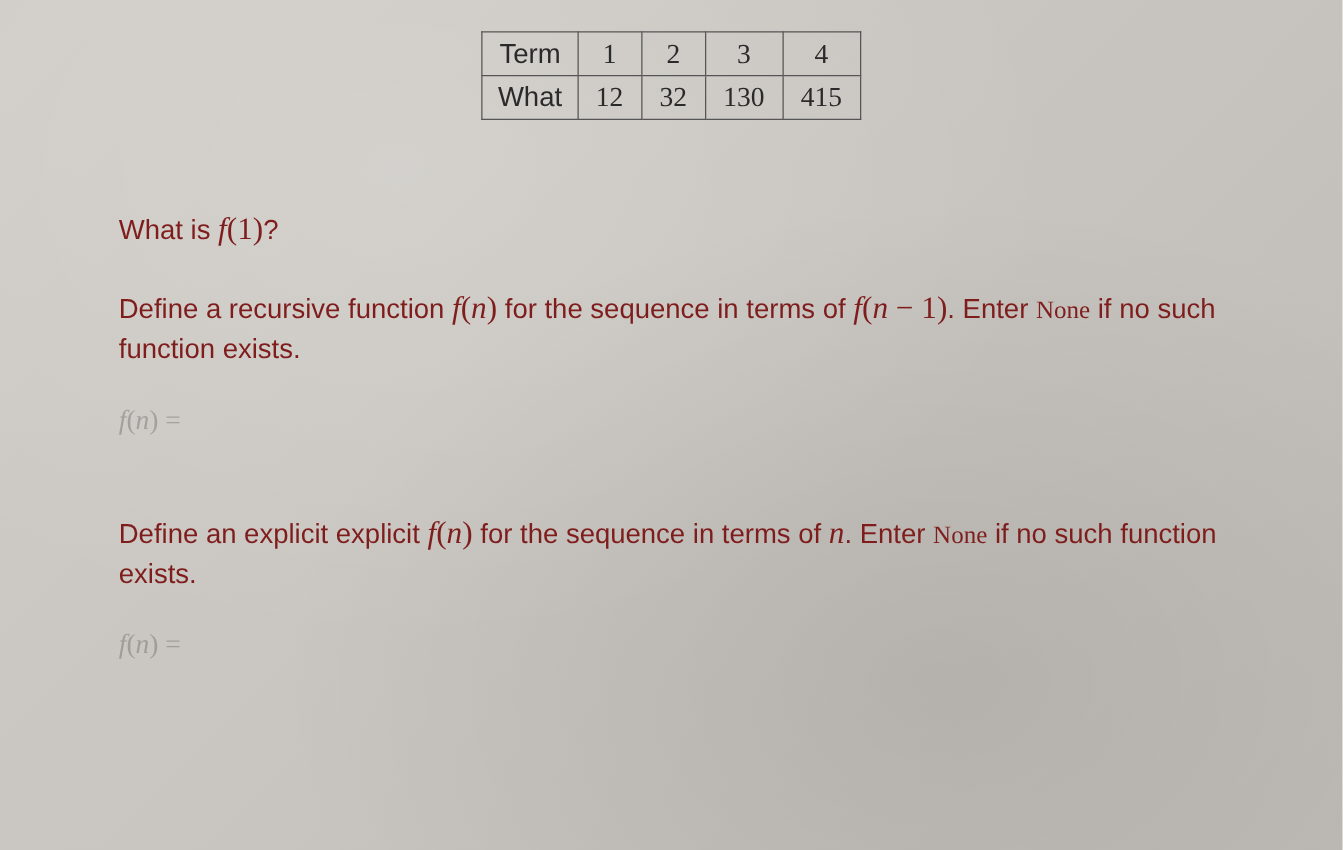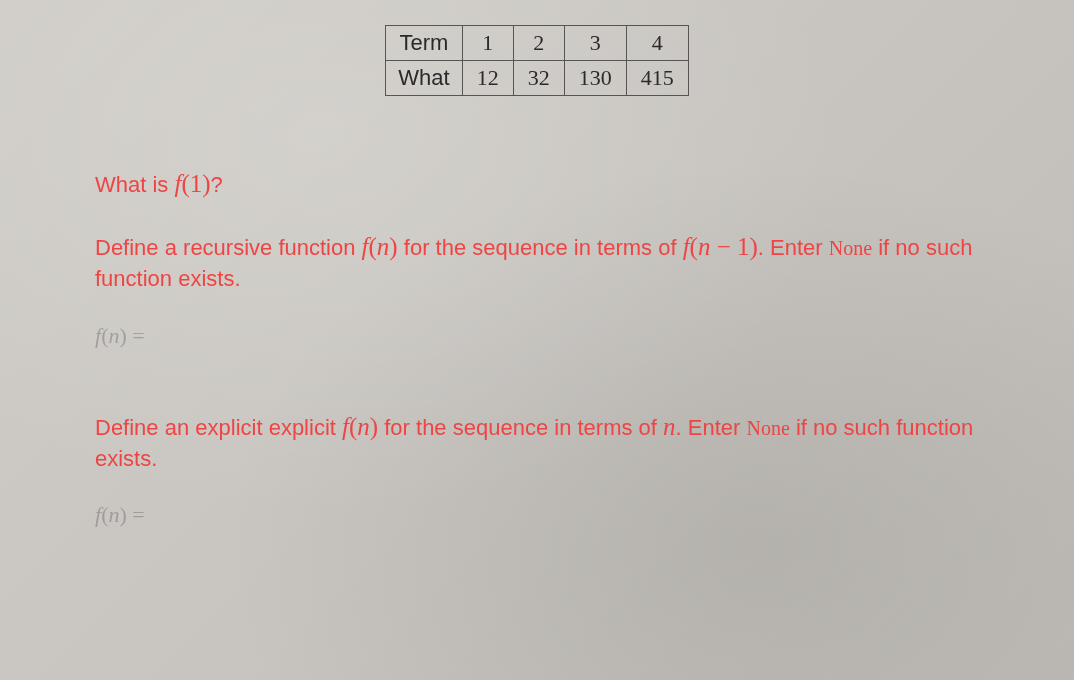--- a/index.html
+++ b/index.html
@@ -65,21 +65,21 @@
     td.label {
       text-align: center;
       padding: 4px 12px;
     }
     td.num {
       font-family: 'Times New Roman', serif;
     }
     .question {
       font-size: 22px;
       font-weight: 500;
-      color: #ef4444;
+      color: #7f1d1d;
       margin-bottom: 28px;
       line-height: 1.4;
     }
     .input-row {
       margin-bottom: 55px;
     }
     .input-label {
       font-family: 'Times New Roman', serif;
       font-style: italic;
       font-size: 22px;

